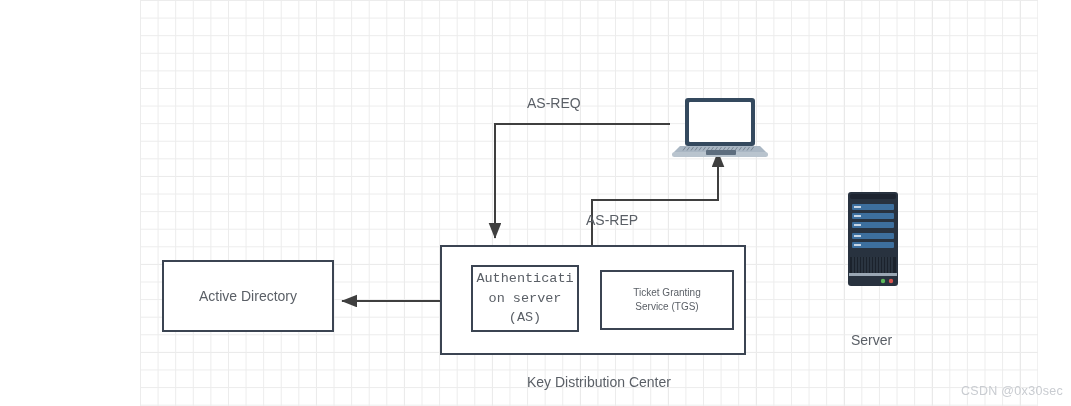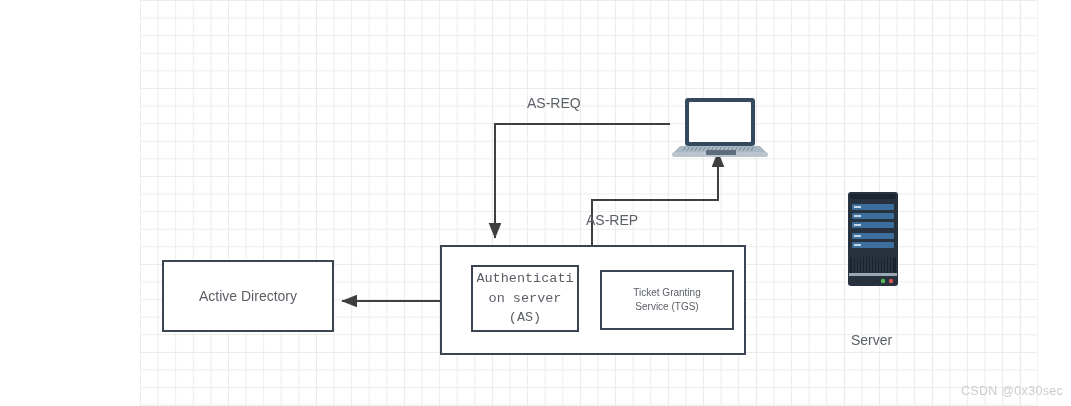--- a/index.html
+++ b/index.html
@@ -234,18 +234,19 @@
 
       <circle cx="38" cy="91" r="2.2" fill="#5cb85c"></circle>
       <circle cx="46" cy="91" r="2.2" fill="#d9534f"></circle>
     </svg>
   </div>
 
   <div class="label" id="label-as-req">AS-REQ</div>
 
   <div class="label" id="label-as-rep">AS-REP</div>
 
+  <div class="label" id="label-kdc">Key Distribution Center</div>
 
   <div class="label" id="label-server">Server</div>
 
   <div id="watermark">CSDN @0x30sec</div>
 
 </div>
 
 </body></html>

